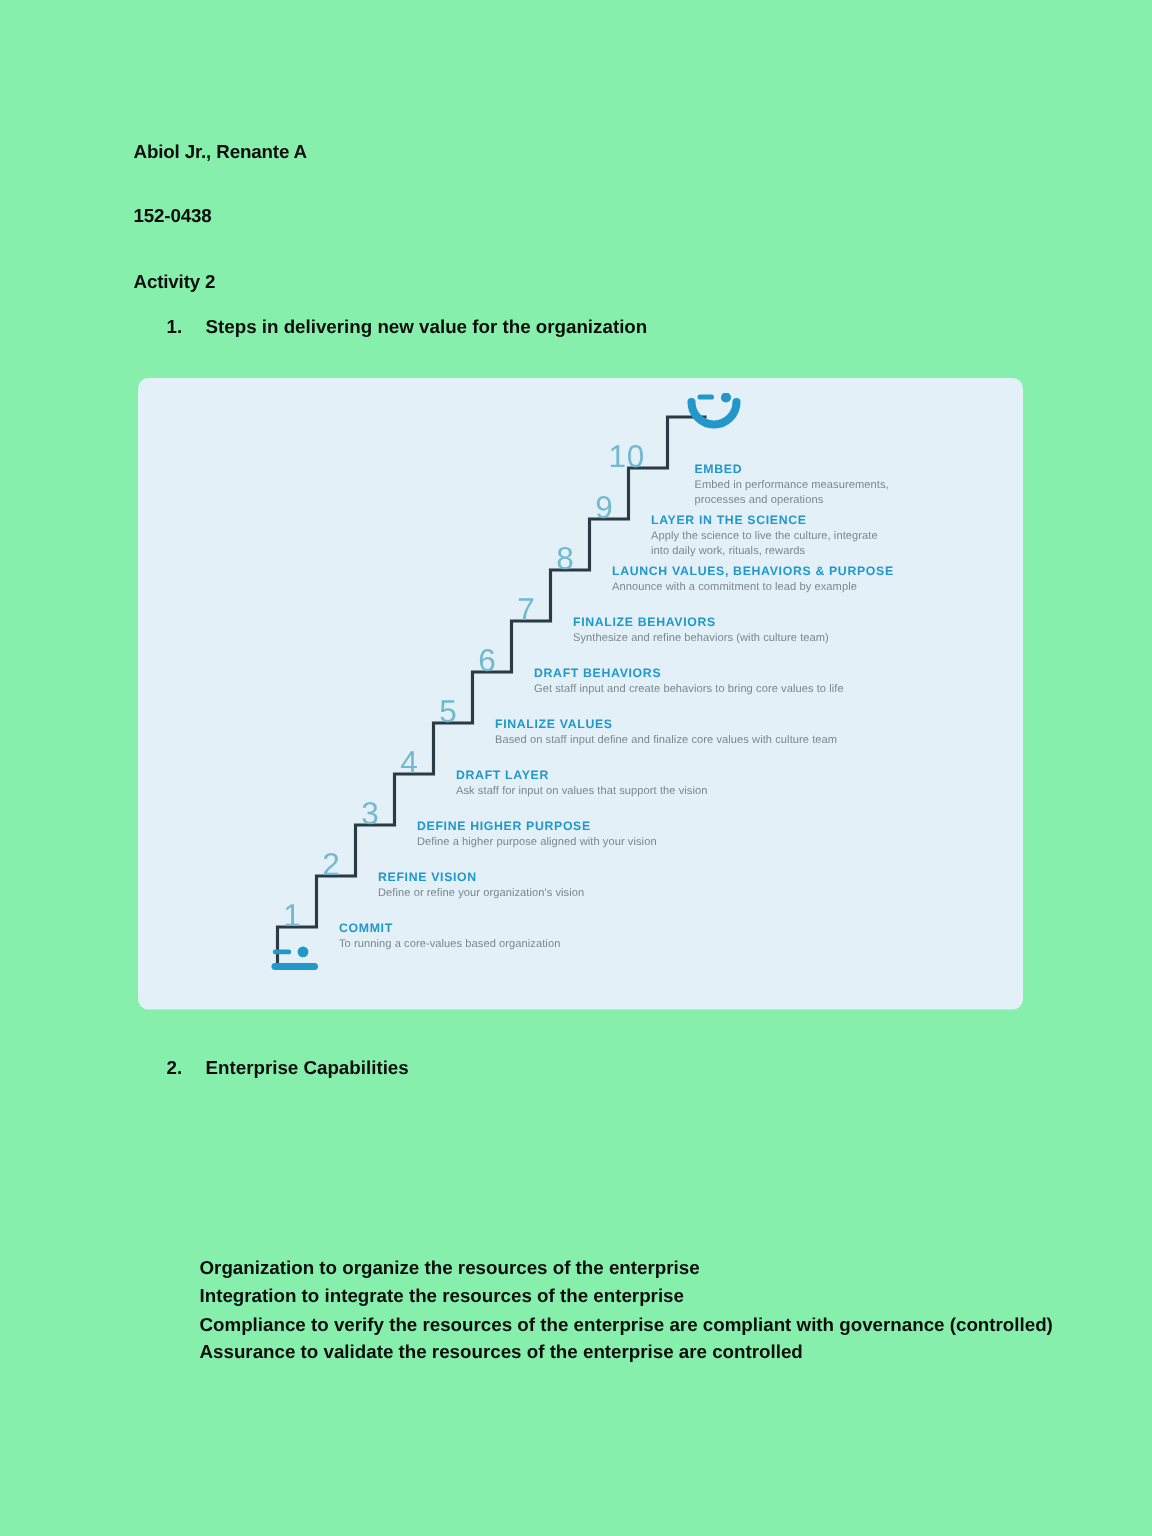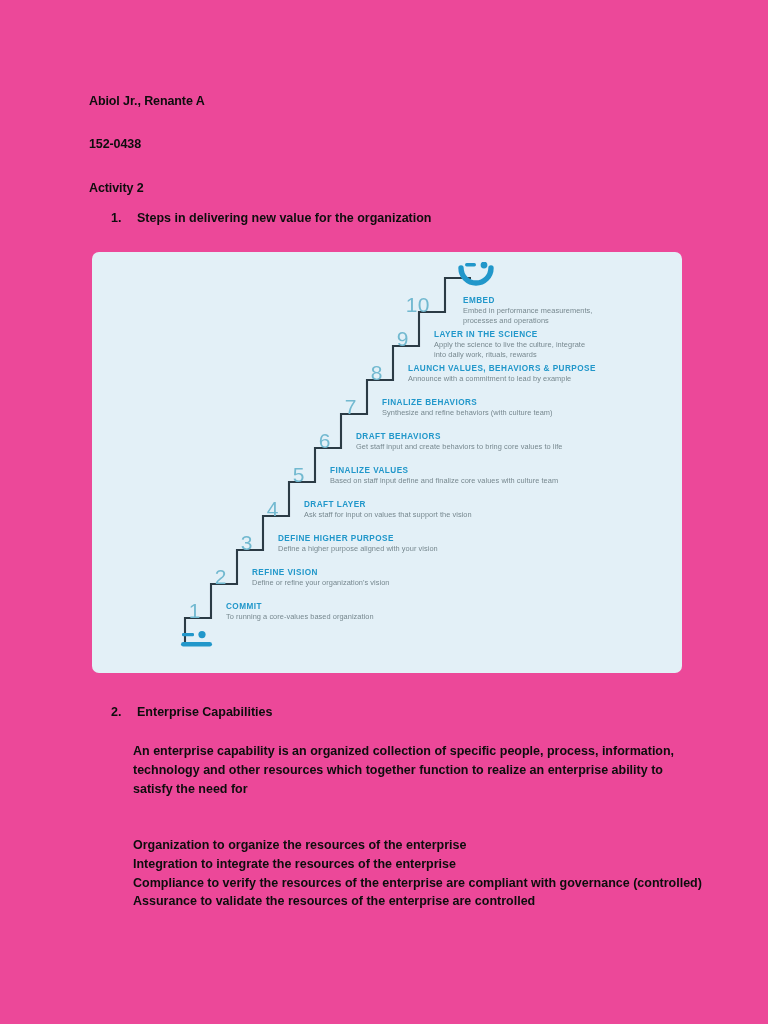--- a/index.html
+++ b/index.html
@@ -13,21 +13,21 @@
     position: relative;
     font-family: "Liberation Sans", sans-serif;
     color: #000000;
     overflow: hidden;
   }
 
   .page {
     position: absolute;
     left: 0; top: 0;
     width: 768px; height: 1024px;
-    background: #ec4899;
+    background: #86efac;
   }
 
   
   .doc-line {
     position: absolute;
     font-weight: bold;
     font-size: 12.5px;
     letter-spacing: -0.1px;
     color: #0d0d0d;
     white-space: nowrap;
@@ -90,21 +90,21 @@
     width: 34px;
     text-align: right;
     font-size: 21px;
     font-weight: 400;
     color: #72b9d0;
     line-height: 26px;
     letter-spacing: 0.5px;
   }
   .step .step-body {
     position: absolute;
-    left: 42px; top: 4px;
+    left: 42px; top: 16px;
     white-space: nowrap;
     padding-left: 17px;
   }
   .step .step-title {
     font-size: 8.2px;
     font-weight: bold;
     letter-spacing: 0.45px;
     color: #2197ca;
     line-height: 10px;
     white-space: nowrap;
@@ -250,21 +250,20 @@
       </div>
     </div>
 
   </div>
 
   <div class="numbered-item" id="item-2">
     <span class="num">2.</span><span>Enterprise Capabilities</span>
   </div>
 
   <div class="body-block" id="capability-block">
-    <div>An enterprise capability is an organized collection of specific people, process, information, technology and other resources which together function to realize an enterprise ability to satisfy the need for</div>
   </div>
 
   <div class="body-block" id="resources-block">
     <div class="res-line">Organization to organize the resources of the enterprise</div>
     <div class="res-line">Integration to integrate the resources of the enterprise</div>
     <div class="res-line">Compliance to verify the resources of the enterprise are compliant with governance (controlled)</div>
     <div class="res-line">Assurance to validate the resources of the enterprise are controlled</div>
   </div>
 
 </div>

